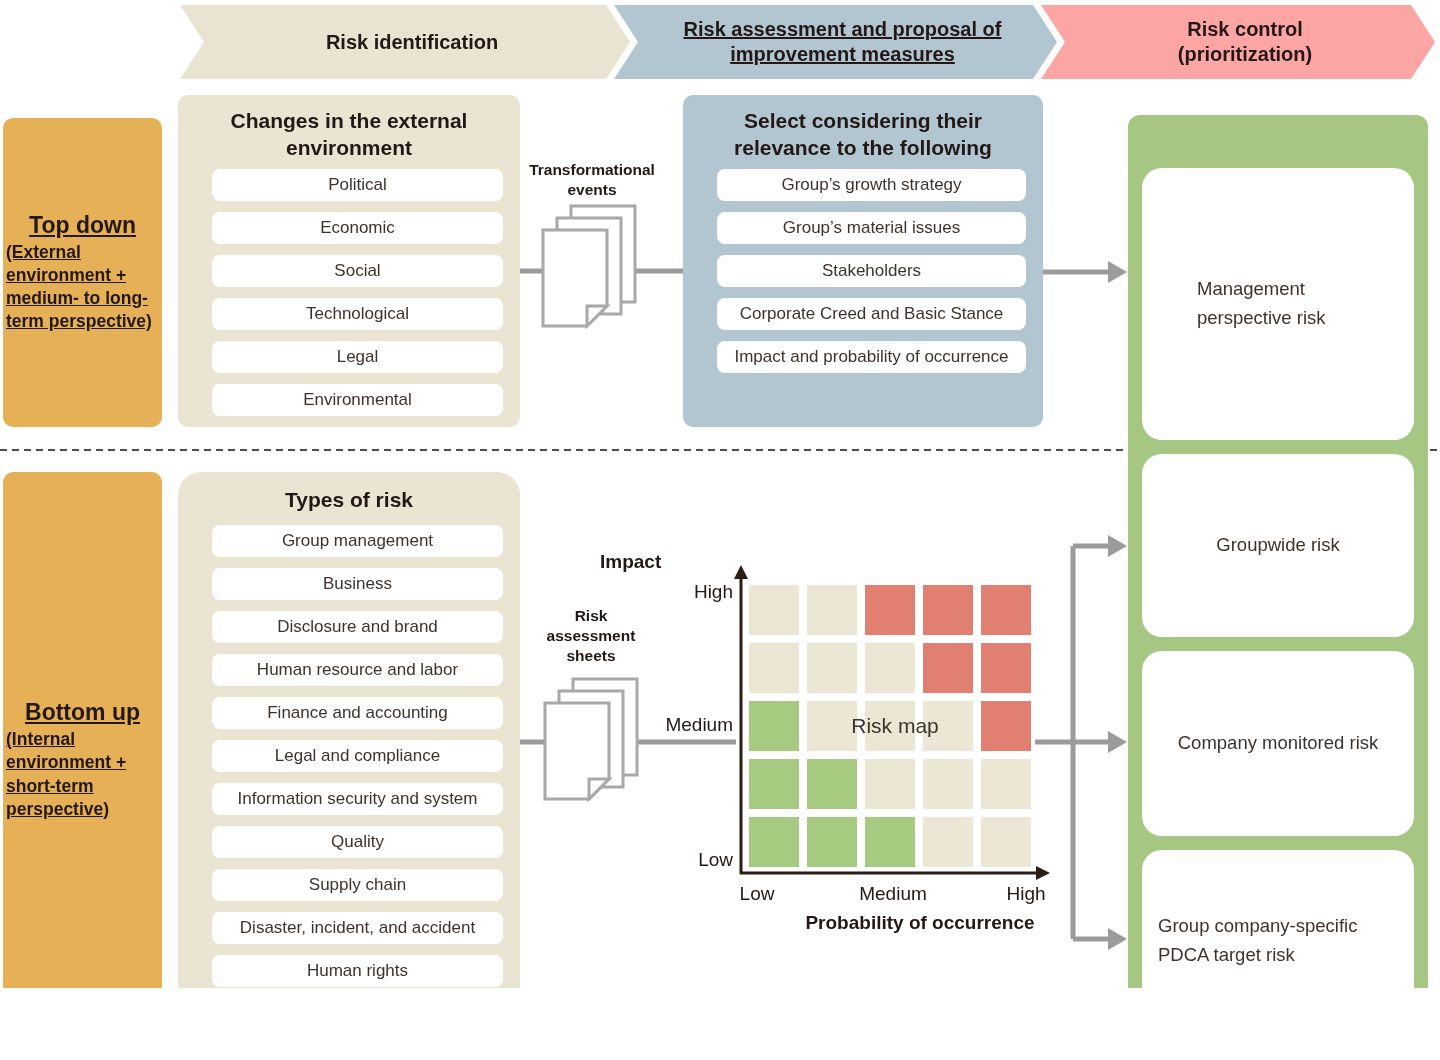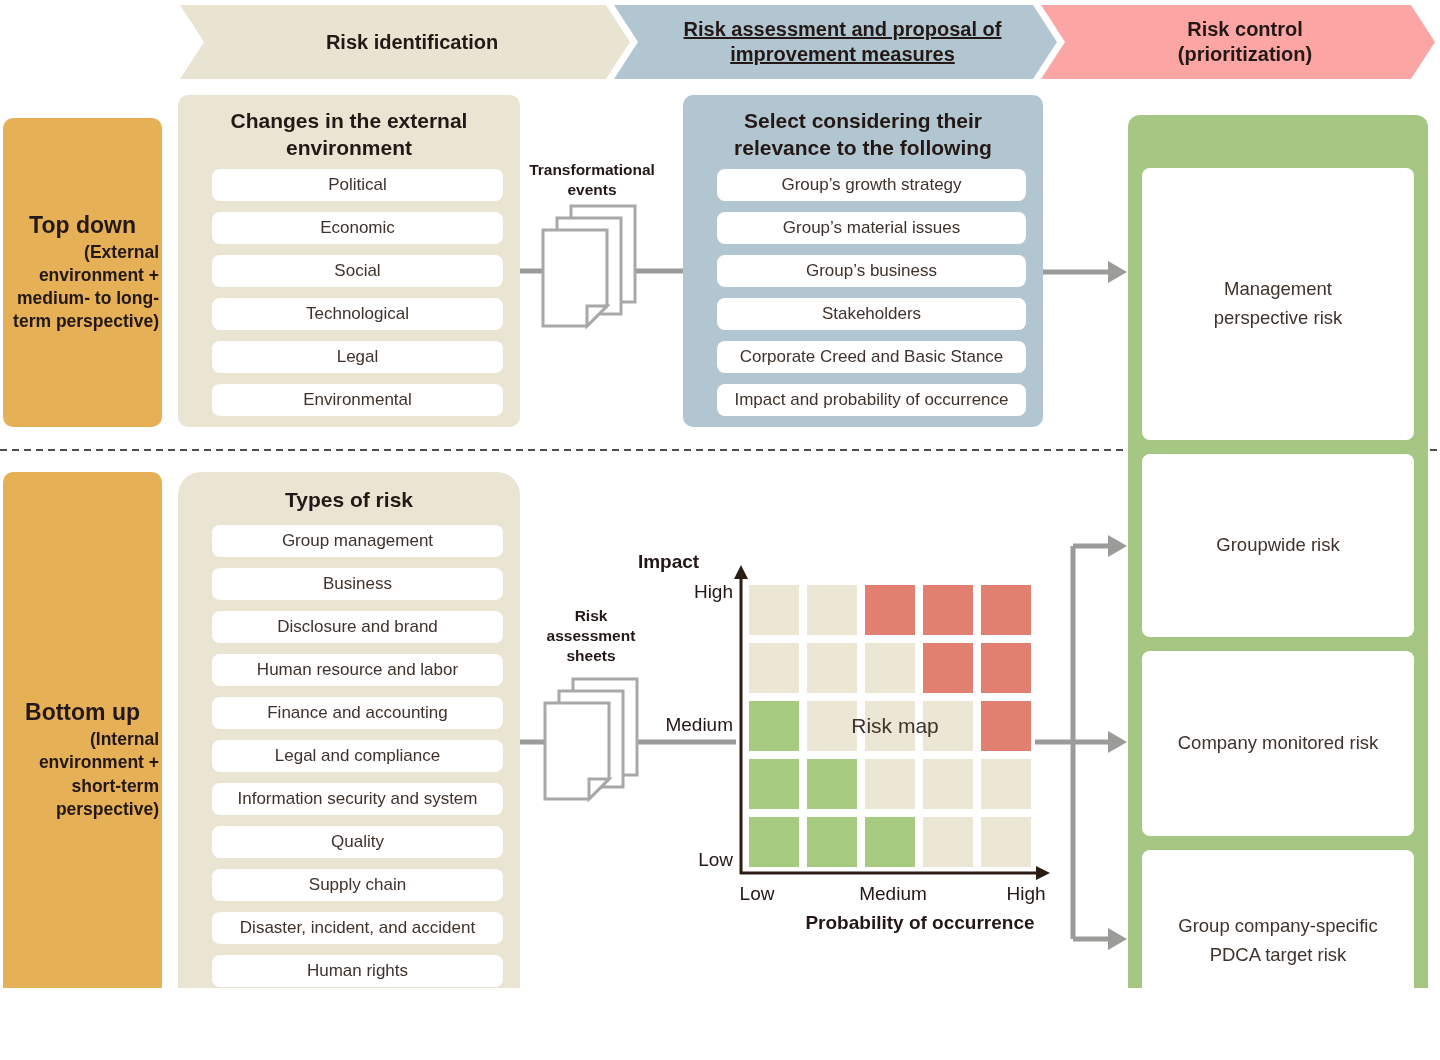--- a/index.html
+++ b/index.html
@@ -12,58 +12,58 @@
          font-weight:bold;font-size:20px;text-align:center;line-height:1.25;color:#231815;}
   #arrow1{left:180px;width:450px;}
   #arrow2{left:614px;width:443px;text-decoration:underline;}
   #arrow3{left:1041px;width:394px;}
   .arrow span{display:block;padding-left:14px;}
   #arrow2 span{max-width:340px;}
   #arrow3 span{max-width:230px;}
 
   
   .side-box{position:absolute;left:3px;width:159px;background:#e6b057;border-radius:10px;
-            display:flex;flex-direction:column;align-items:center;justify-content:center;text-align:right;}
+            display:flex;flex-direction:column;align-items:center;justify-content:center;text-align:left;text-decoration:underline;}
   #side-top{top:118px;height:309px;}
   #side-bottom{top:472px;height:576px;}
   .side-title{font-size:23px;font-weight:bold;}
   .side-sub{font-size:17.5px;font-weight:bold;line-height:1.32;margin-top:2px;padding:0 3px;}
 
   
   .panel{position:absolute;border-radius:10px;}
   #panel-external{left:178px;top:95px;width:342px;height:332px;background:#eae5d3;}
   #panel-select  {left:683px;top:95px;width:360px;height:332px;background:#b1c6d1;}
   #panel-types   {left:178px;top:472px;width:342px;height:571px;background:#eae5d3;}
   #panel-riskclass{left:1128px;top:115px;width:300px;height:928px;background:#a6c783;border-radius:12px;}
   .panel-title{font-weight:bold;font-size:21px;text-align:center;line-height:1.28;padding-top:13px;color:#231815;}
   #panel-types .panel-title,#panel-riskclass .panel-title{font-size:21px;padding-top:15px;}
   .item-list{position:absolute;left:17px;right:17px;top:74px;display:flex;flex-direction:column;gap:11px;}
   #panel-types .item-list{top:53px;}
   .item{height:32px;background:#fff;border-radius:8px;display:flex;align-items:center;justify-content:center;
         font-size:17px;color:#3e332c;white-space:nowrap;margin-left:17px;}
 
   
   .risk-class-list{position:absolute;left:14px;right:14px;top:53px;display:flex;flex-direction:column;gap:14px;}
-  .risk-class-box{background:#fff;border-radius:8px;display:flex;align-items:center;justify-content:center;
-                  text-align:center;font-size:18.5px;color:#3e332c;line-height:1.55;}
+  .risk-class-box{background:#fff;border-radius:20px;display:flex;align-items:center;justify-content:center;
+                  font-size:18.5px;color:#3e332c;line-height:1.55;}
   .risk-class-list div.risk-class-box:nth-of-type(1){height:272px;padding:0 55px;}
   .risk-class-list div.risk-class-box:nth-of-type(2){height:183px;}
   .risk-class-list div.risk-class-box:nth-of-type(3){height:185px;padding:0 8px;}
   .risk-class-list div.risk-class-box:nth-of-type(4){height:182px;padding:0 16px;}
 
   
   .small-label{position:absolute;font-weight:bold;font-size:15.5px;text-align:center;line-height:1.3;color:#231815;}
   #label-transformational{left:516px;top:160px;width:152px;}
   #label-sheets{left:530px;top:606px;width:122px;}
 
   
   .map-grid{position:absolute;left:749px;top:585px;display:grid;grid-template-columns:repeat(5,50px);grid-auto-rows:50px;gap:8px;}
   .map-cell{width:50px;height:50px;}
   #map-title{position:absolute;left:795px;top:714px;width:200px;text-align:center;font-size:21px;color:#3e332c;}
-  #map-impact{position:absolute;left:600px;top:551px;width:137px;text-align:center;font-weight:bold;font-size:19px;}
+  #map-impact{position:absolute;left:600px;top:551px;width:137px;text-align:left;font-weight:bold;font-size:19px;}
   #map-prob{position:absolute;left:720px;top:912px;width:400px;text-align:center;font-weight:bold;font-size:19px;}
   .tick{position:absolute;font-size:19px;color:#231815;}
   #tick-high  {left:620px;top:581px;width:113px;text-align:right;}
   #tick-medium{left:620px;top:714px;width:113px;text-align:right;}
   #tick-low   {left:620px;top:849px;width:113px;text-align:right;}
   #tick-x-low   {left:717px;top:883px;width:80px;text-align:center;}
   #tick-x-medium{left:833px;top:883px;width:120px;text-align:center;}
   #tick-x-high  {left:986px;top:883px;width:80px;text-align:center;}
 
   #overlay{position:absolute;left:0;top:0;pointer-events:none;}
@@ -104,21 +104,20 @@
         <div class="item">Environmental</div>
       </div>
   </div>
 
   <div class="panel" id="panel-select" style="background: rgb(177, 198, 209);">
     <div class="panel-title" style="padding-left:40px;padding-right:40px;">Select considering their relevance to the following</div>
     <div class="item-list">
 
     <div class="item">Group’s growth strategy</div>
         <div class="item">Group’s material issues</div>
-        <div class="item">Group’s business</div>
         <div class="item">Stakeholders</div>
         <div class="item">Corporate Creed and Basic Stance</div>
         <div class="item">Impact and probability of occurrence</div>
       </div>
   </div>
 
   <div class="panel" id="panel-types" style="background: rgb(234, 229, 211); border-radius: 23px;">
     <div class="panel-title">Types of risk</div>
     <div class="item-list">
 

